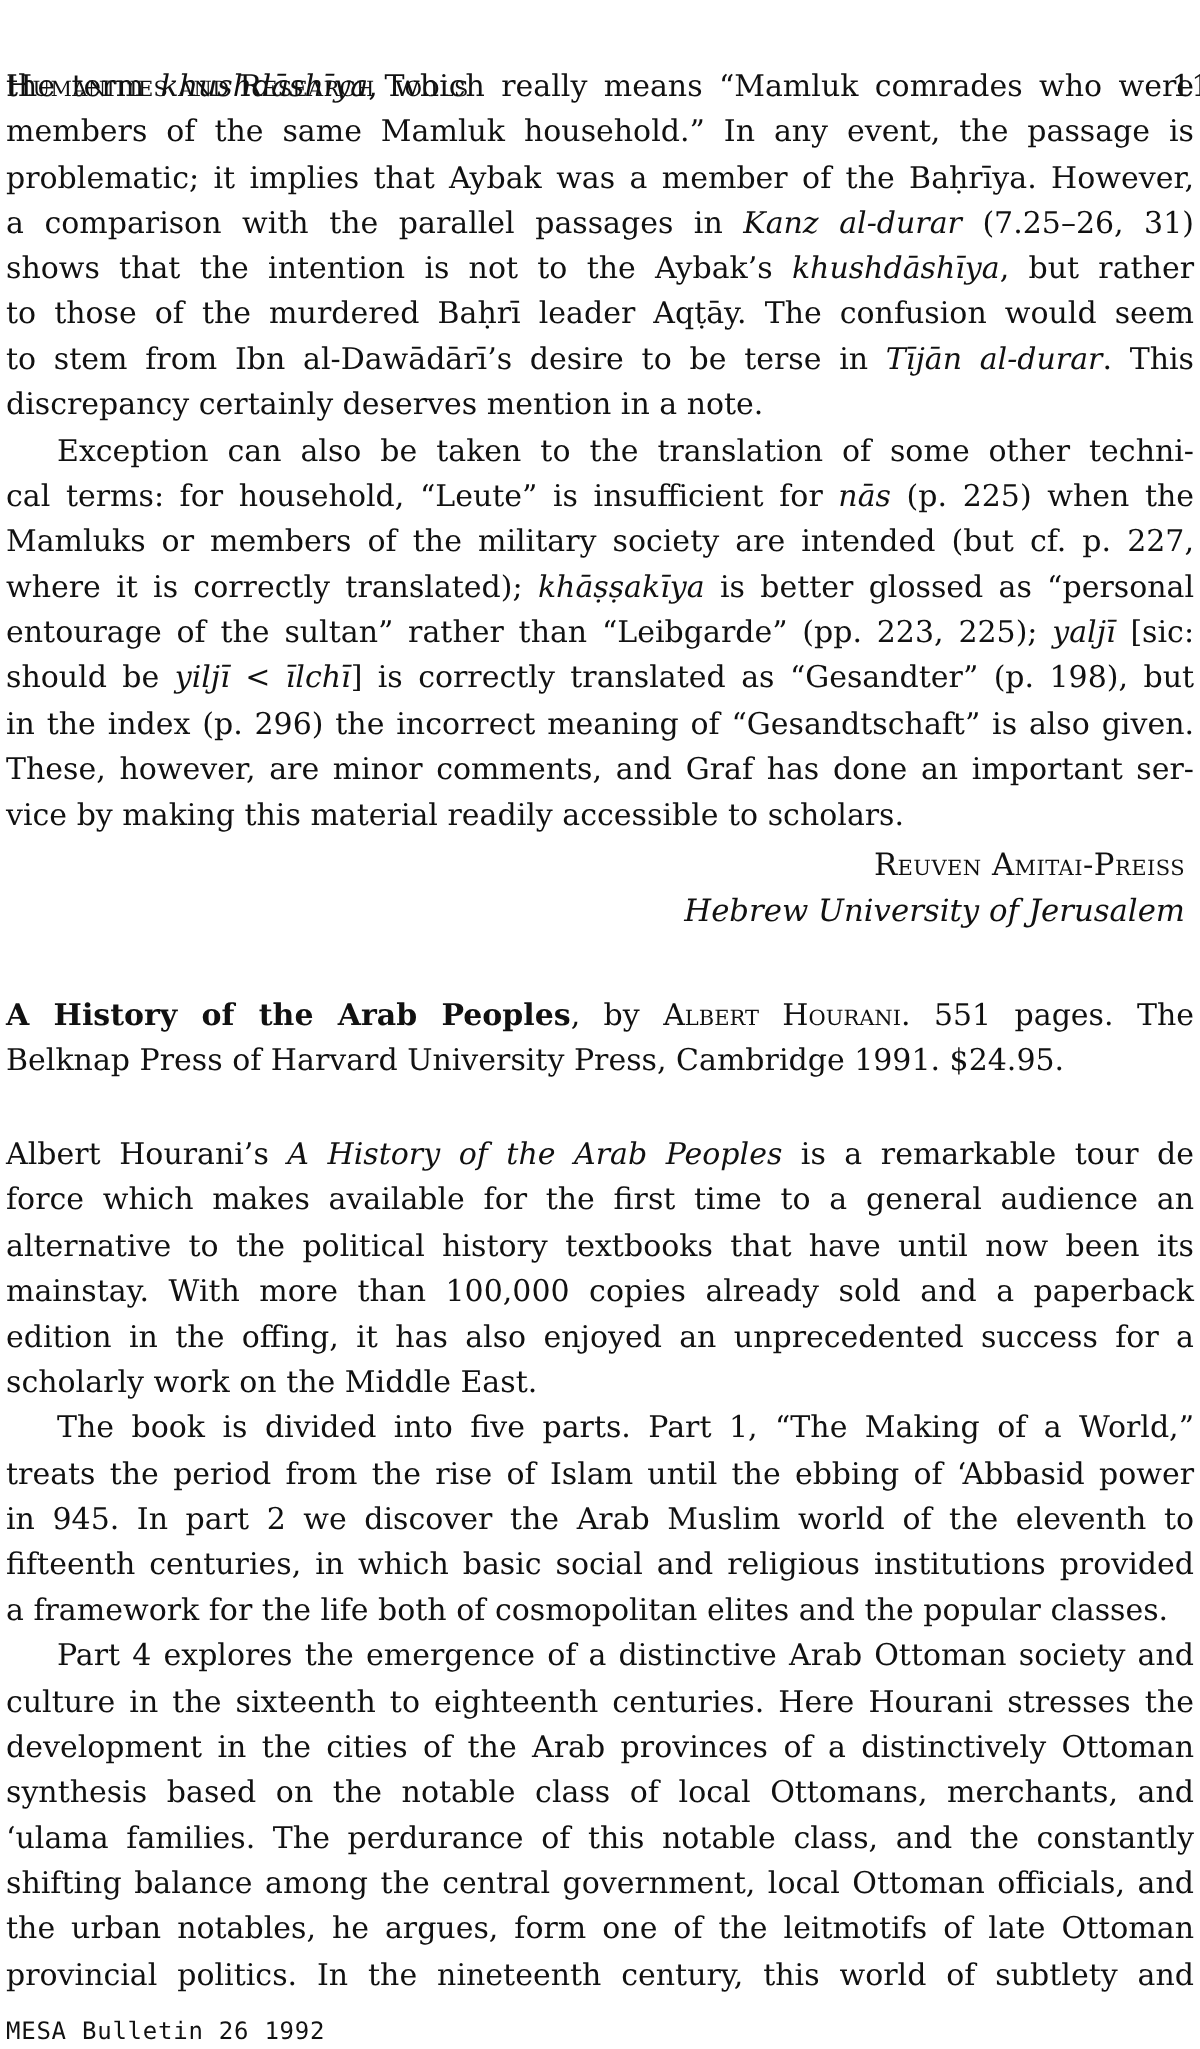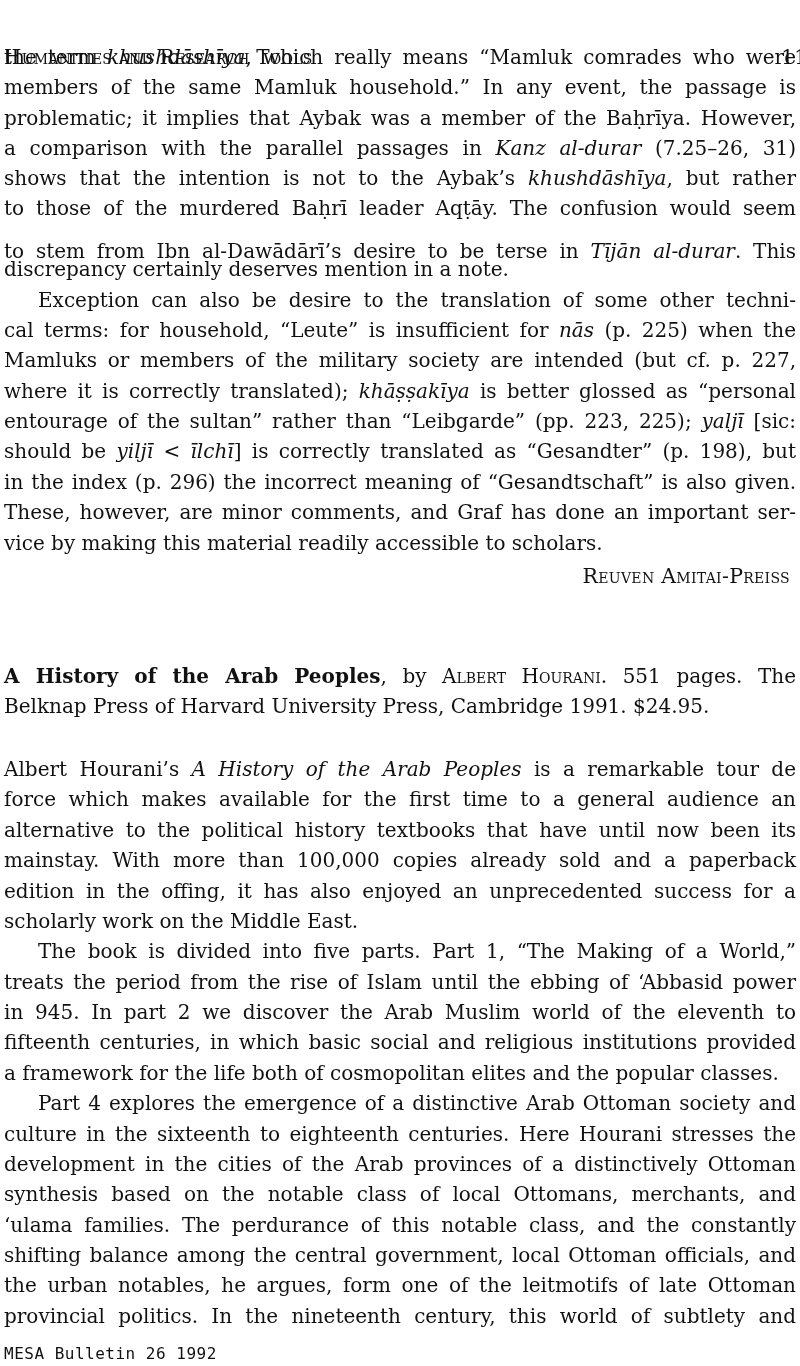--- a/index.html
+++ b/index.html
@@ -46,37 +46,38 @@
     <span class="pg">111</span>
   </div>
 
   <div>
     <div class="line" style="top:42px"><span>the term </span><i>khushdāshīya</i><span>, which really means “Mamluk comrades who were</span></div>
     <div class="line" style="top:72px">members of the same Mamluk household.” In any event, the passage is</div>
     <div class="line" style="top:103px">problematic; it implies that Aybak was a member of the Baḥrīya. However,</div>
     <div class="line" style="top:133px"><span>a comparison with the parallel passages in </span><i>Kanz al-durar</i><span> (7.25–26, 31)</span></div>
     <div class="line" style="top:163px"><span>shows that the intention is not to the Aybak’s </span><i>khushdāshīya</i><span>, but rather</span></div>
     <div class="line" style="top:193px">to those of the murdered Baḥrī leader Aqṭāy. The confusion would seem</div>
-    <div class="line" style="top:236px"><span>to stem from Ibn al-Dawādārī’s desire to be terse in </span><i>Tījān al-durar</i><span>. This</span></div>
+    <div class="line" style="top:224px"><span>to stem from Ibn al-Dawādārī’s desire to be terse in </span><i>Tījān al-durar</i><span>. This</span></div>
     <div class="line last" style="top:254px">discrepancy certainly deserves mention in a note.</div>
   </div>
 
   <div>
-    <div class="line indent" style="top:285px">Exception can also be desire to the translation of some other techni-</div>
+    <div class="line indent" style="top:285px">Exception can also be taken to the translation of some other techni-</div>
     <div class="line" style="top:315px"><span>cal terms: for household, “Leute” is insufficient for </span><i>nās</i><span> (p. 225) when the</span></div>
     <div class="line" style="top:345px">Mamluks or members of the military society are intended (but cf. p. 227,</div>
     <div class="line" style="top:376px"><span>where it is correctly translated); </span><i>khāṣṣakīya</i><span> is better glossed as “personal</span></div>
     <div class="line" style="top:406px"><span>entourage of the sultan” rather than “Leibgarde” (pp. 223, 225); </span><i>yaljī</i><span> [sic:</span></div>
     <div class="line" style="top:436px"><span>should be </span><i>yiljī &lt; īlchī</i><span>] is correctly translated as “Gesandter” (p. 198), but</span></div>
     <div class="line" style="top:467px">in the index (p. 296) the incorrect meaning of “Gesandtschaft” is also given.</div>
     <div class="line" style="top:497px">These, however, are minor comments, and Graf has done an important ser-</div>
     <div class="line last" style="top:528px">vice by making this material readily accessible to scholars.</div>
   </div>
 
   <div class="sig name" style="top:561px; right:34px">Reuven Amitai-Preiss</div>
+  <div class="sig affil" style="top:592px; right:34px">Hebrew University of Jerusalem</div>
 
   <div>
     <div class="line" style="top:661px"><b>A History of the Arab Peoples</b><span>, by </span><span class="sc">Albert Hourani</span><span>. 551 pages. The</span></div>
     <div class="line last" style="top:691px">Belknap Press of Harvard University Press, Cambridge 1991. $24.95.</div>
   </div>
 
   <div>
     <div class="line" style="top:754px"><span>Albert Hourani’s </span><i>A History of the Arab Peoples</i><span> is a remarkable tour de</span></div>
     <div class="line" style="top:784px">force which makes available for the first time to a general audience an</div>
     <div class="line" style="top:815px">alternative to the political history textbooks that have until now been its</div>

